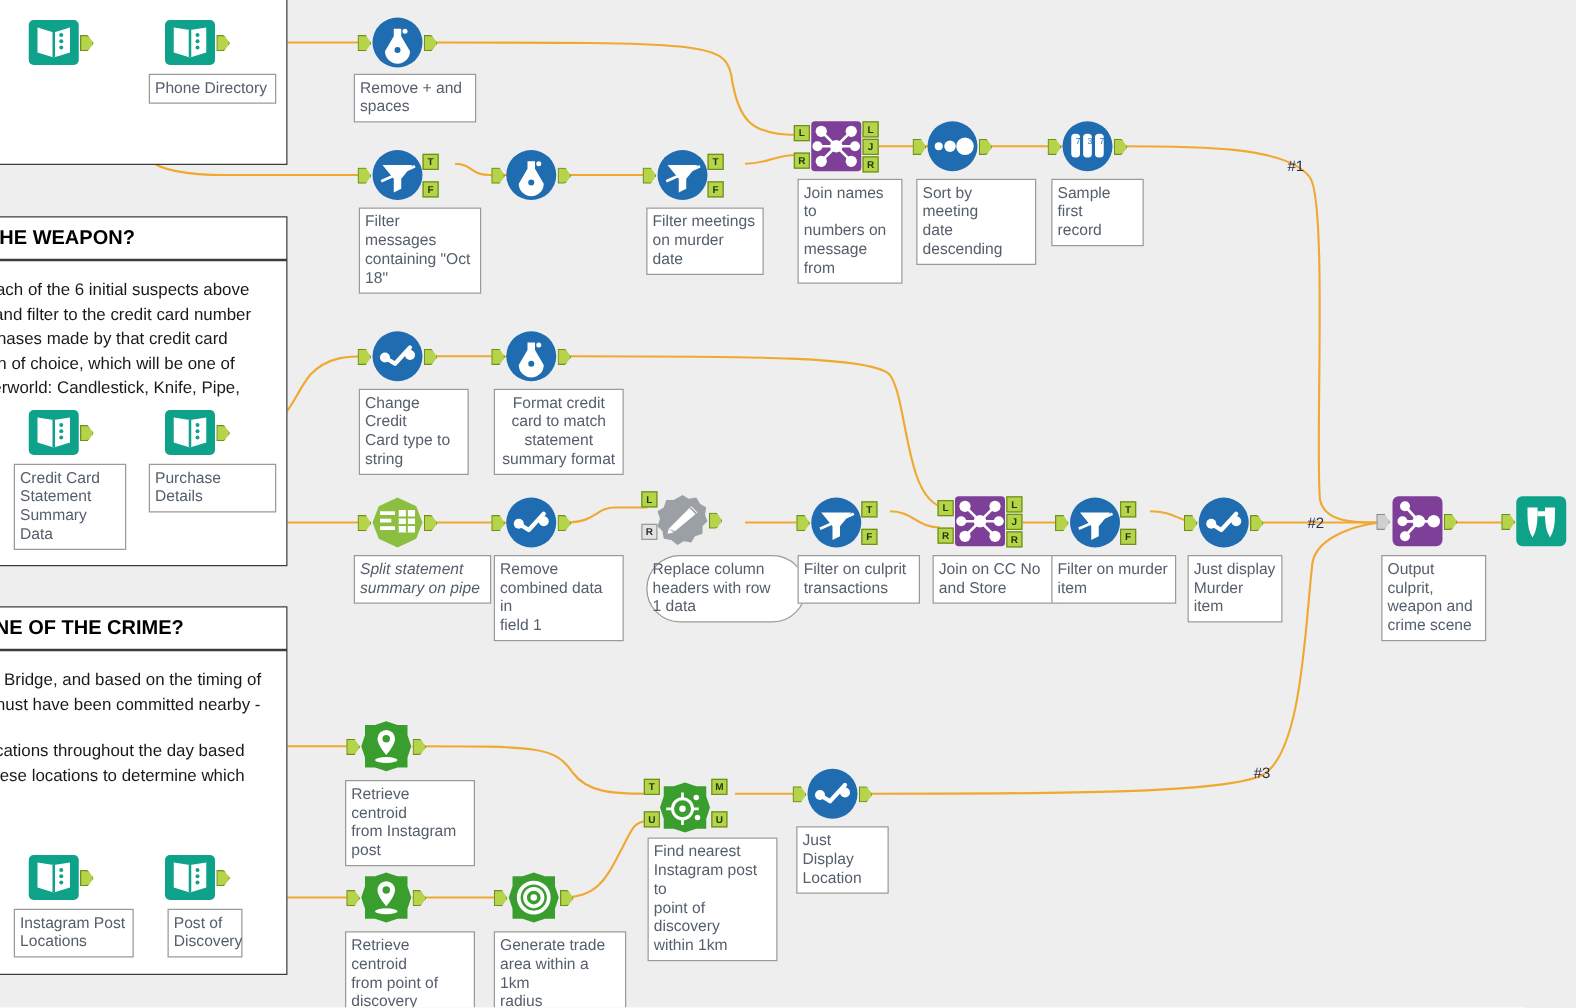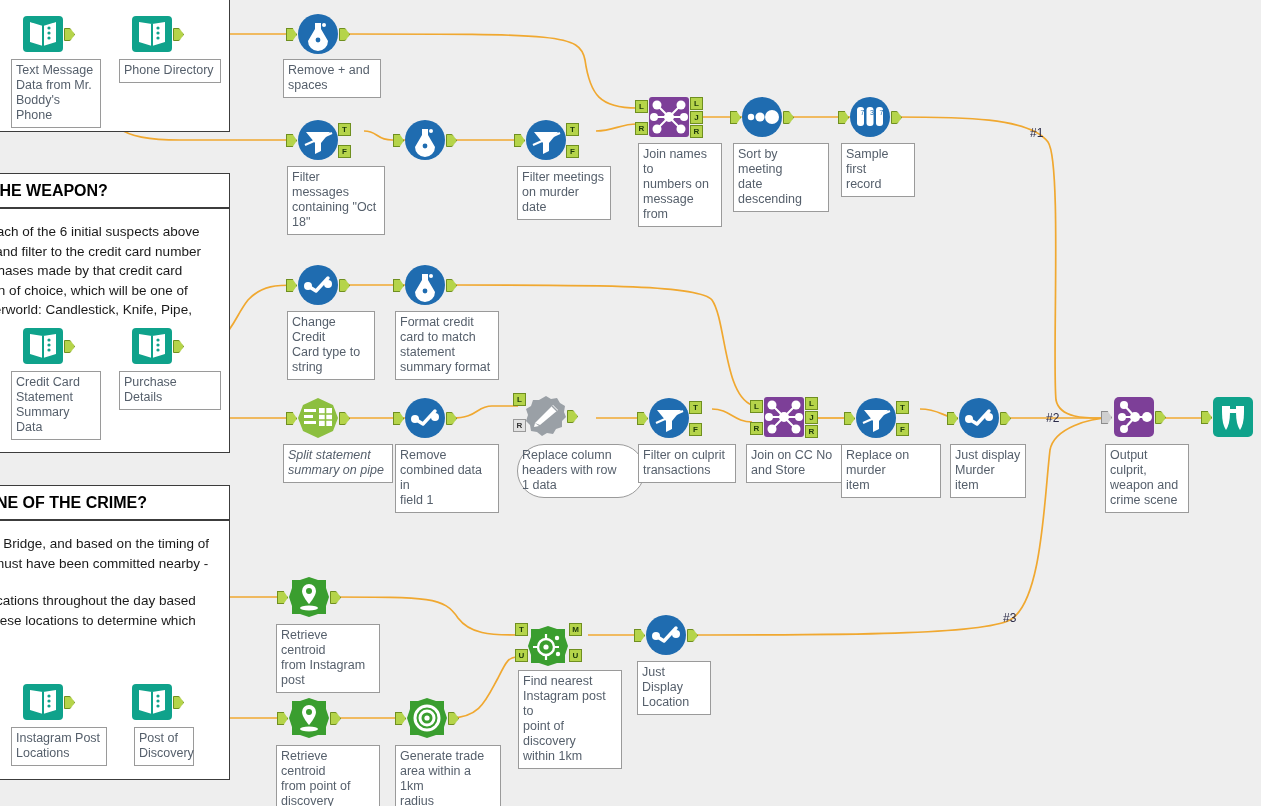--- a/index.html
+++ b/index.html
@@ -125,23 +125,20 @@
       <rect x="1" y="3" width="40" height="36" rx="4" fill="#0fa28b"></rect>
       <path d="M21 11 L8 9 L8 29 L21 33 L34 29 L34 9 Z" fill="#ffffff"></path>
       <path d="M21 11 L21 33" stroke="#0fa28b" stroke-width="2"></path>
       <path d="M8 9 L21 13 L34 9" fill="#0fa28b"></path>
       <circle cx="27" cy="15" r="1.6" fill="#0fa28b"></circle>
         <circle cx="27" cy="20" r="1.6" fill="#0fa28b"></circle>
         <circle cx="27" cy="25" r="1.6" fill="#0fa28b"></circle>
     </svg>
     <div class="port out" style="left:42px;top:15px;"></div>
   </div>
-  <div class="nodelabel" style="left:11px;top:59px;width:90px;white-space:pre-line;">Text Message
-Data from Mr.
-Boddy's Phone</div>
 
   <div class="node" style="left:131px;top:13px;">
     <svg class="glyph" viewBox="0 0 42 42">
       <rect x="1" y="3" width="40" height="36" rx="4" fill="#0fa28b"></rect>
       <path d="M21 11 L8 9 L8 29 L21 33 L34 29 L34 9 Z" fill="#ffffff"></path>
       <path d="M21 11 L21 33" stroke="#0fa28b" stroke-width="2"></path>
       <circle cx="27" cy="15" r="1.6" fill="#0fa28b"></circle>
         <circle cx="27" cy="20" r="1.6" fill="#0fa28b"></circle>
         <circle cx="27" cy="25" r="1.6" fill="#0fa28b"></circle>
     </svg>
@@ -296,21 +293,21 @@
   <div class="node" style="left:404px;top:264px;">
     <svg class="glyph" viewBox="0 0 42 42">
       <circle cx="21" cy="21" r="20" fill="#1f6cb0"></circle>
       <path d="M18 10 h6 v6 l7 12 a7 7 0 0 1 -20 0 l7 -12 z" fill="#ffffff"></path>
       <circle cx="21" cy="27" r="2.4" fill="#1f6cb0"></circle>
       <circle cx="27" cy="12" r="2" fill="#ffffff"></circle>
     </svg>
     <div class="port in" style="left:-11px;top:15px;"></div>
     <div class="port out" style="left:42px;top:15px;"></div>
   </div>
-  <div class="nodelabel" style="left:395px;top:311px;width:104px;white-space:pre-line;">Format credit
+  <div class="nodelabel" style="left:395px;top:311px;width:104px;white-space:pre-line;text-align:center;">Format credit
 card to match
 statement
 summary format</div>
 
   <div class="node" style="left:297px;top:397px;">
     <svg class="glyph" viewBox="0 0 42 42">
       <path d="M21 1 L36 8 L41 21 L36 34 L21 41 L6 34 L1 21 L6 8 Z" fill="#8cbf3f"></path>
       <rect x="7" y="12" width="12" height="3" fill="#ffffff"></rect>
       <rect x="7" y="18" width="9" height="3" fill="#ffffff"></rect>
       <rect x="7" y="24" width="12" height="3" fill="#ffffff"></rect>
@@ -389,21 +386,21 @@
   <div class="node" style="left:855px;top:397px;">
     <svg class="glyph" viewBox="0 0 42 42">
       <circle cx="21" cy="21" r="20" fill="#1f6cb0"></circle>
       <path d="M9 13 h24 l-9 11 v8 l-6 3 v-11 z" fill="#ffffff"></path>
       <path d="M8 26 L35 14" stroke="#ffffff" stroke-width="2.2"></path>
     </svg>
     <div class="port in" style="left:-11px;top:15px;"></div>
     <div class="port-lbl" style="left:41px;top:4px;">T</div>
     <div class="port-lbl" style="left:41px;top:26px;">F</div>
   </div>
-  <div class="nodelabel" style="left:841px;top:444px;width:100px;white-space:pre-line;">Replace on murder
+  <div class="nodelabel" style="left:841px;top:444px;width:100px;white-space:pre-line;">Filter on murder
 item</div>
 
   <div class="node" style="left:958px;top:397px;">
     <svg class="glyph" viewBox="0 0 42 42">
       <circle cx="21" cy="21" r="20" fill="#1f6cb0"></circle>
       <circle cx="11" cy="22" r="4" fill="#ffffff"></circle>
       <circle cx="31" cy="20" r="4" fill="#ffffff"></circle>
       <path d="M11 22 L19 27 L31 14" stroke="#ffffff" stroke-width="3.4" fill="none" stroke-linecap="round" stroke-linejoin="round"></path>
     </svg>
     <div class="port in" style="left:-11px;top:15px;"></div>

